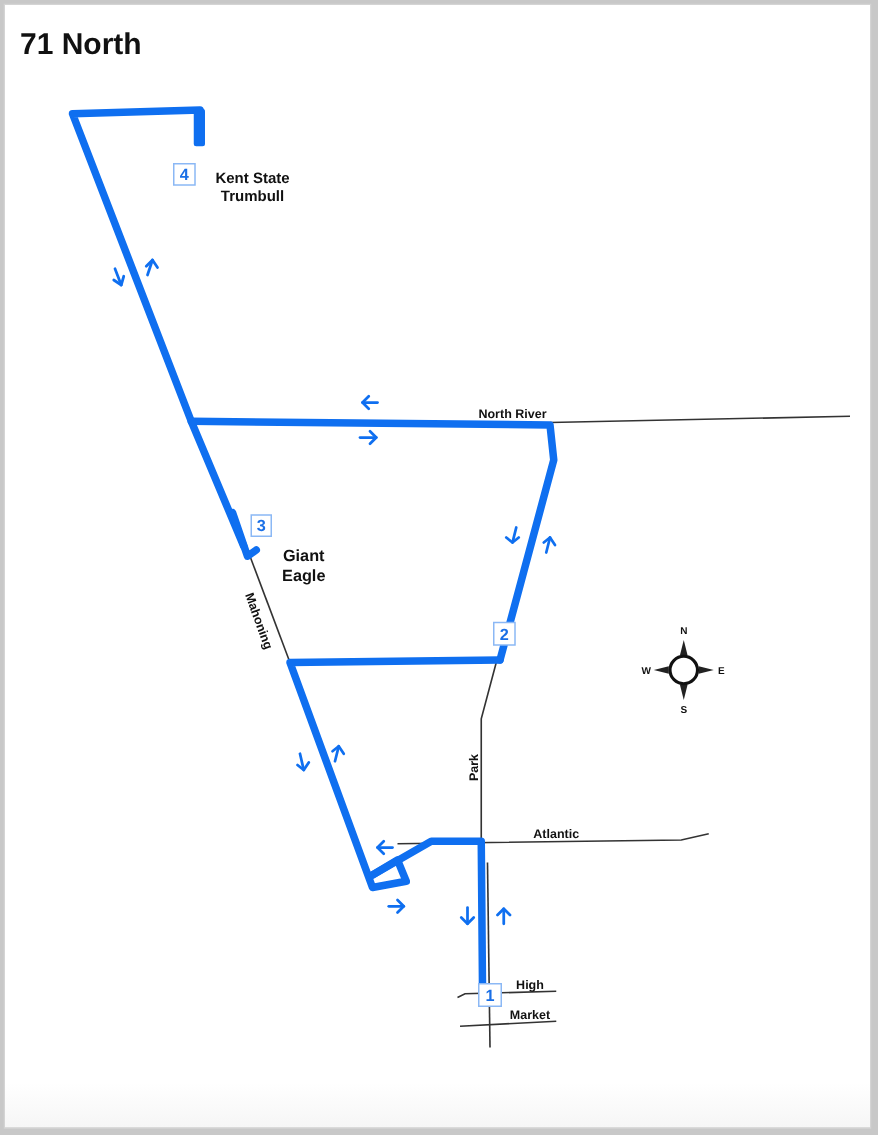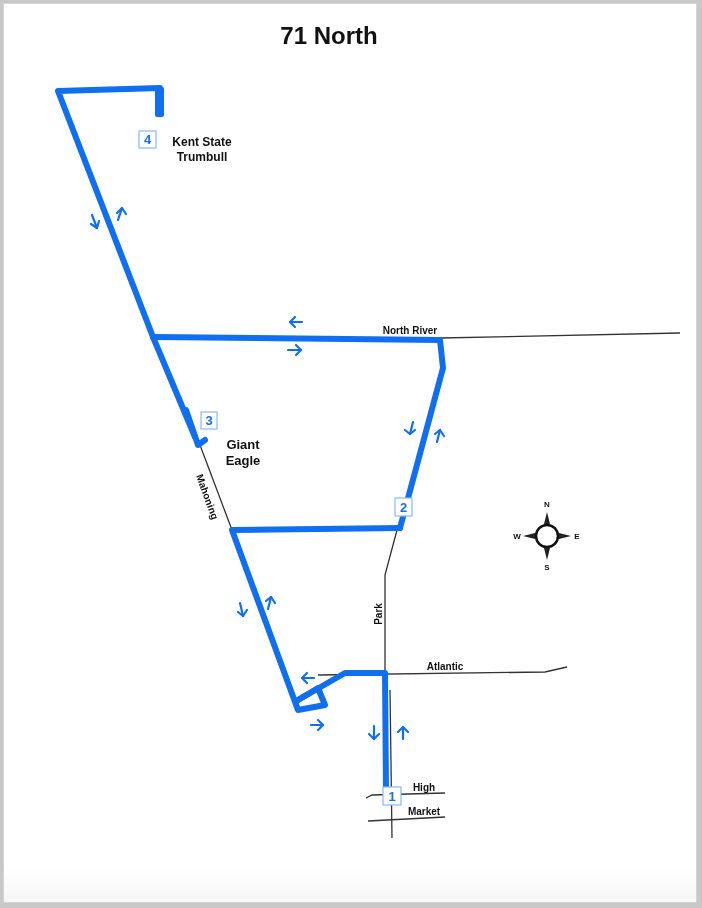--- a/index.html
+++ b/index.html
@@ -8,21 +8,21 @@
       background: #c8c8c8;
       font-family: "Liberation Sans", sans-serif;
     }
     .page {
       position: absolute; left: 3px; top: 3px; width: 694px; height: 900px;
       background: linear-gradient(#ffffff 0%, #ffffff 96%, #f6f6f6 100%);
       border: 1px solid #d4d4d4;
       box-sizing: border-box;
     }
     .title {
-      position: absolute; left: 4px; top: 22px; width: 650px; text-align: center;
+      position: absolute; left: 16px; top: 22px; width: 650px; 
       font-weight: bold; font-size: 24px; color: #111;
     }
     svg.map { position: absolute; left: 0; top: 0; }
     .lbl { font-family: "Liberation Sans", sans-serif; font-weight: bold; fill: #111; }
     .stop-num { font-family: "Liberation Sans", sans-serif; font-size: 13px; fill: #1a6fe6; font-weight: bold; }
   </style>
 </head>
 <body>
 
 <div class="page"></div>

